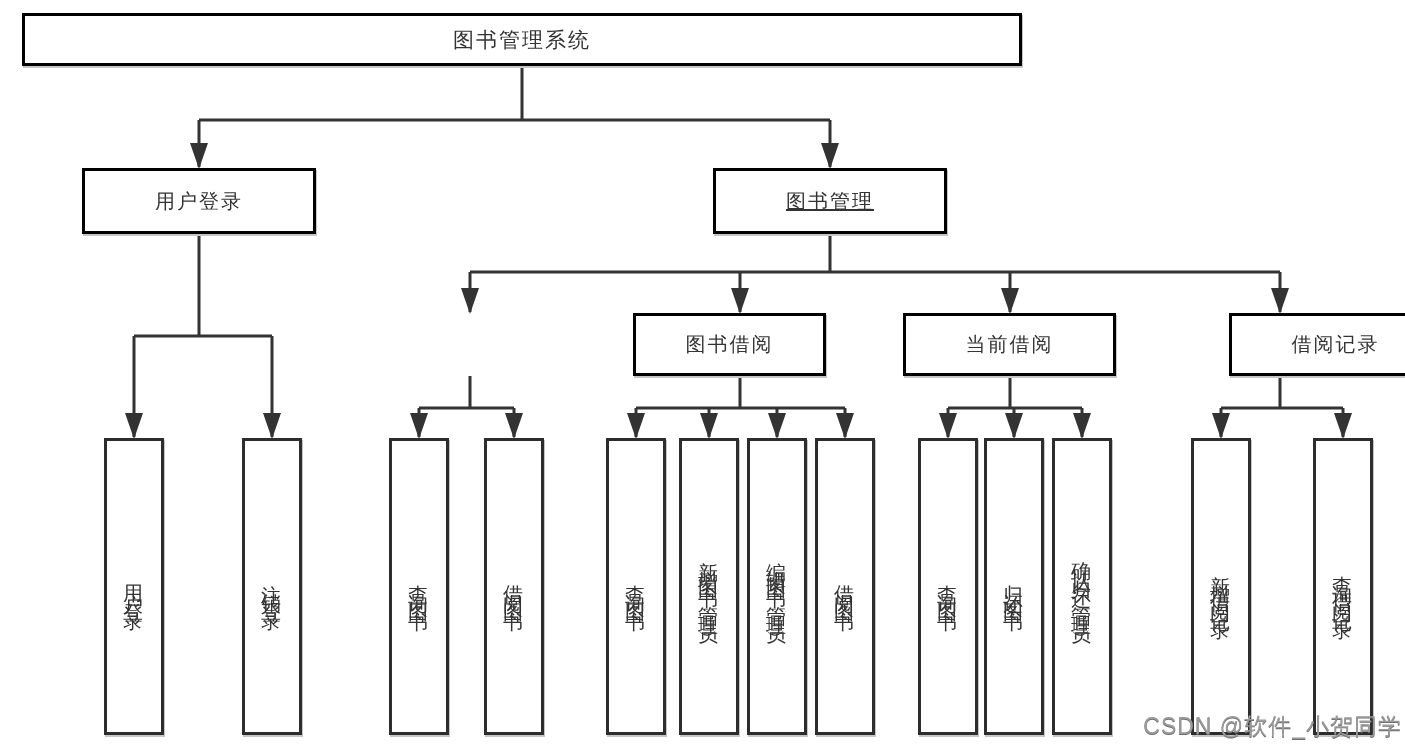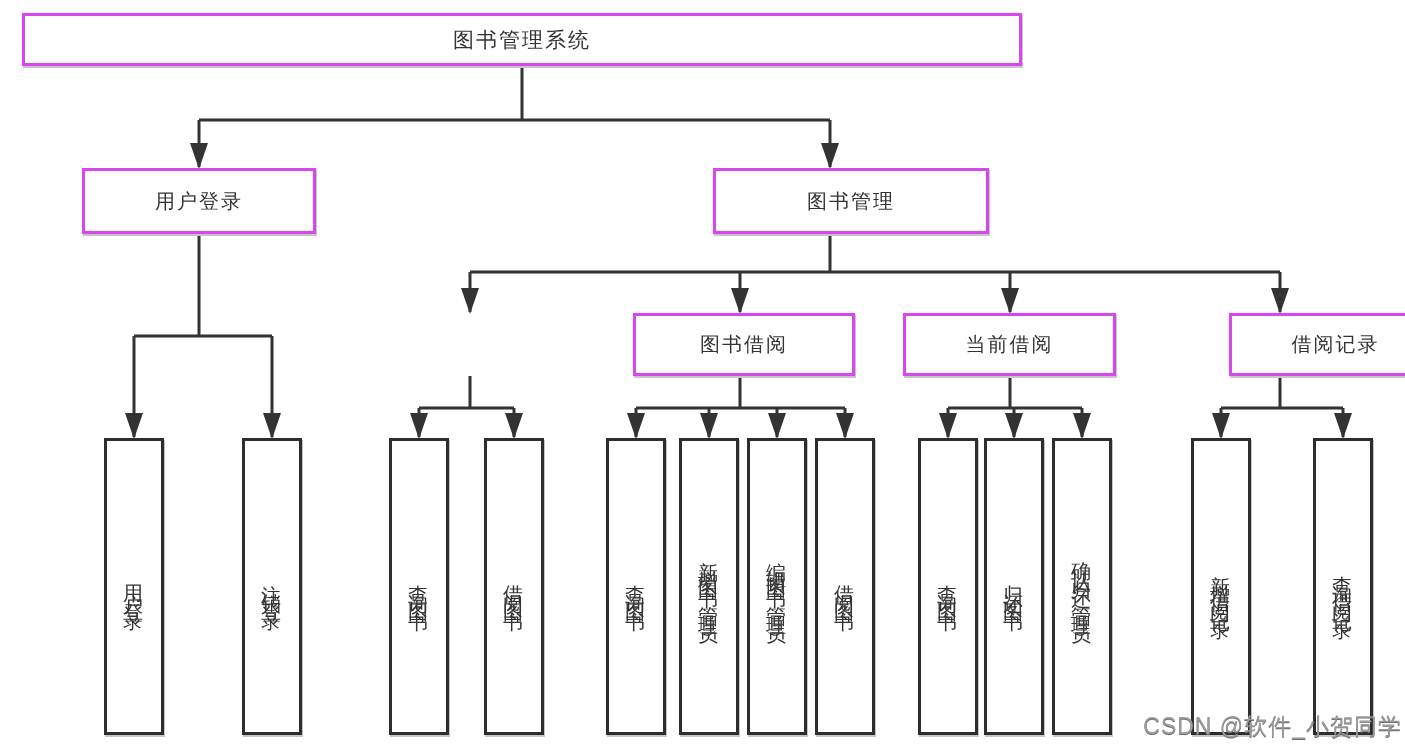--- a/index.html
+++ b/index.html
@@ -19,21 +19,21 @@
   #connectors {
     position: absolute;
     left: 0;
     top: 0;
     pointer-events: none;
   }
   .node {
     position: absolute;
     box-sizing: border-box;
     background: #ffffff;
-    border: 3px solid #d946ef;
+    border: 3px solid #000000;
     box-shadow: 1px 2px 0 #c6c6c6;
     display: flex;
     align-items: center;
     justify-content: center;
     color: #333333;
     font-size: 20px;
     letter-spacing: 2px;
     white-space: nowrap;
   }
   .node.root {
@@ -112,23 +112,23 @@
     <line x1="1082" y1="408" x2="1082" y2="437" stroke="#333333" stroke-width="3" marker-end="url(#arrowhead)"></line>
 
     <path d="M1280 376 V408 M1221 408 H1343" fill="none" stroke="#333333" stroke-width="3"></path>
     <line x1="1221" y1="408" x2="1221" y2="437" stroke="#333333" stroke-width="3" marker-end="url(#arrowhead)"></line>
     <line x1="1343" y1="408" x2="1343" y2="437" stroke="#333333" stroke-width="3" marker-end="url(#arrowhead)"></line>
   </svg>
 
   <div class="node root" style="left:22px; top:13px; width:1000px; height:53px;">图书管理系统</div>
 
   <div class="node" style="left:82px; top:168px; width:234px; height:66px;">用户登录</div>
-  <div class="node" style="left:713px; top:168px; width:276px; height:66px;">图书管理</div>
+  <div class="node" style="left:713px; top:168px; width:234px; height:66px;text-decoration:underline;">图书管理</div>
 
-  <div class="node" style="left:633px; top:313px; width:222px; height:63px;">图书借阅</div>
+  <div class="node" style="left:633px; top:313px; width:193px; height:63px;">图书借阅</div>
   <div class="node" style="left:903px; top:313px; width:213px; height:63px;font-family:Liberation Mono, monospace;">当前借阅</div>
   <div class="node" style="left:1229px; top:313px; width:213px; height:63px;">借阅记录</div>
 
   <div class="vnode" style="left:104px;">
     <span>用户登录</span>
   </div>
   <div class="vnode" style="left:242px;">
     <span>注销登录</span>
   </div>
 

